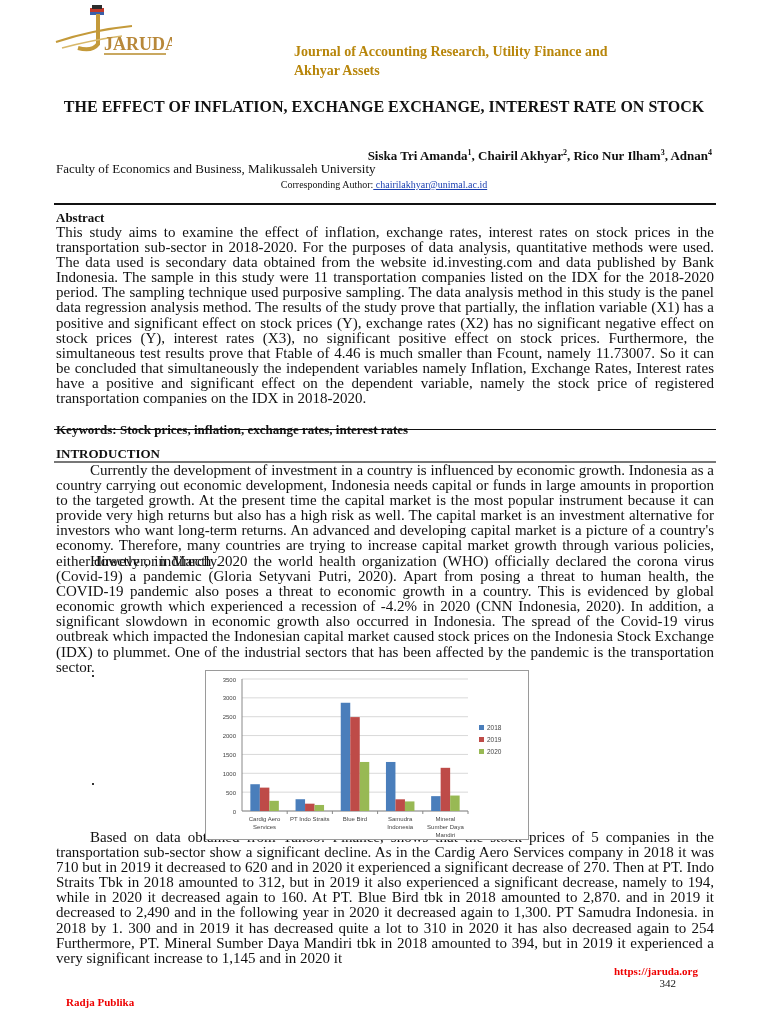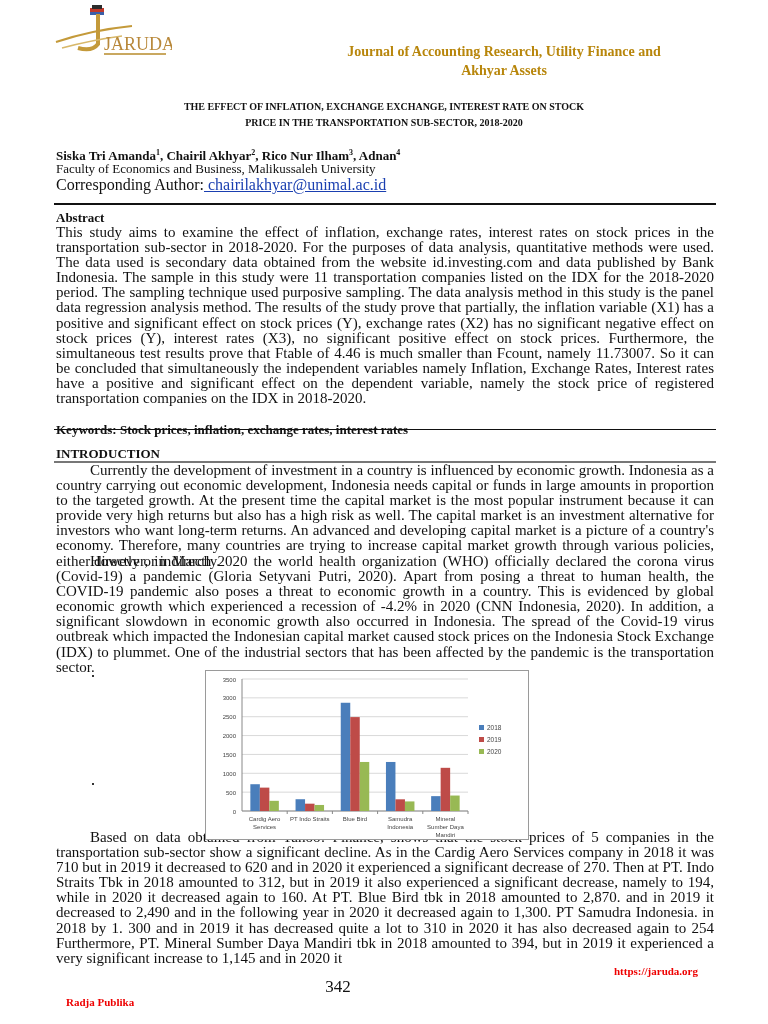--- a/index.html
+++ b/index.html
@@ -1,41 +1,41 @@
 <!DOCTYPE html>
 <html><head>
 <meta charset="utf-8">
 <style>
   html, body { margin: 0; padding: 0; background: #ffffff; }
   body { width: 768px; height: 1024px; position: relative; overflow: hidden;
          font-family: "Liberation Serif", "DejaVu Serif", serif; color: #111; }
   .abs { position: absolute; }
   
-  .logo { left: 52px; top: 4px; width: 120px; height: 56px; }
-  .journal { right: 54px; top: 42px; width: 420px; text-align: center; color: #b8860b;
+  .logo { left: 52px; top: 4px; width: 120px; height: 56px; font-weight: bold; }
+  .journal { right: 54px; top: 42px; width: 420px; text-align: left; color: #b8860b;
              font-weight: bold; font-size: 14px; line-height: 19px; }
   .title { left: 56px; top: 99px; width: 656px; text-align: center; font-weight: bold;
-           font-size: 10px; line-height: 16px; }
-  .authors { left: 56px; top: 145px; width: 656px; text-align: left; font-weight: bold;
+           font-size: 16px; line-height: 16px; }
+  .authors { left: 56px; top: 145px; width: 656px; text-align: right; font-weight: bold;
              font-size: 13px; line-height: 16px; }
   .authors sup { font-size: 8px; }
   .affil { left: 56px; top: 161px; width: 656px; text-align: left; font-size: 13px; line-height: 16px; }
-  .corr { left: 56px; top: 177px; width: 656px; text-align: left; font-size: 16px; line-height: 16px; }
+  .corr { left: 56px; top: 177px; width: 656px; text-align: center; font-size: 10px; line-height: 16px; }
   .corr a { color: #1a3fb0; text-decoration: underline; }
   .rule { left: 54px; width: 662px; background: #111; }
   .para { left: 56px; width: 658px; font-size: 15px; line-height: 15.1px; text-align: justify; }
   .para .indent { display: inline-block; width: 34px; }
   .heading { left: 56px; font-weight: bold; font-size: 13px; }
   
   .chart { left: 205px; top: 670px; width: 322px; height: 168px; border: 1px solid #9a9a9a;
            background: #fff; font-family: "Liberation Sans", "DejaVu Sans", sans-serif; }
   .chart svg { display: block; }
   .footer-left { left: 66px; top: 967px; color: #e00; font-weight: bold; font-size: 11px; margin-top: 29px; }
   .footer-right { right: 70px; top: 965px; color: #e00; font-weight: bold; font-size: 11px; padding-left: 6px; }
-  .pagenum { left: 0; width: 676px; top: 977px; text-align: center; font-size: 17px; }
+  .pagenum { left: 0; width: 676px; top: 977px; text-align: right; font-size: 11px; }
   .dot { width: 2px; height: 2px; background: #333; }
 </style>
 </head>
 <body>
 
 <div class="abs logo">
   <svg width="120" height="56" viewBox="0 0 120 56">
     <rect x="38" y="4" width="14" height="4" fill="#c0392b"></rect>
     <rect x="40" y="1" width="10" height="4" fill="#2c2c2c"></rect>
     <rect x="38" y="8" width="14" height="3" fill="#3b5fa8"></rect>
@@ -46,21 +46,20 @@
     <rect x="52" y="49" width="62" height="2" fill="#c9a860"></rect>
   </svg>
 </div>
 <div class="abs journal">
   <div>Journal of Accounting Research, Utility Finance and</div>
   <div>Akhyar Assets</div>
 </div>
 
 <div class="abs title">
   <div>THE EFFECT OF INFLATION, EXCHANGE EXCHANGE, INTEREST RATE ON STOCK</div>
-  <div>PRICE IN THE TRANSPORTATION SUB-SECTOR, 2018-2020</div>
 </div>
 <div class="abs authors">
   <span>Siska Tri Amanda</span><sup>1</sup>,
   <span>Chairil Akhyar</span><sup>2</sup>,
   <span>Rico Nur Ilham</span><sup>3</sup>,
   <span>Adnan</span><sup>4</sup>
 </div>
 <div class="abs affil">Faculty of Economics and Business, Malikussaleh University</div>
 <div class="abs corr">
   <span>Corresponding Author:</span><a> chairilakhyar@unimal.ac.id</a>

